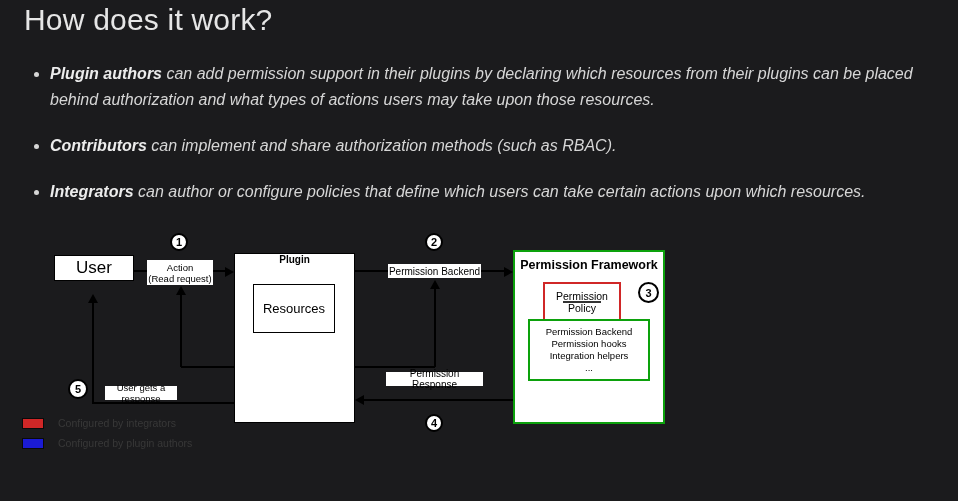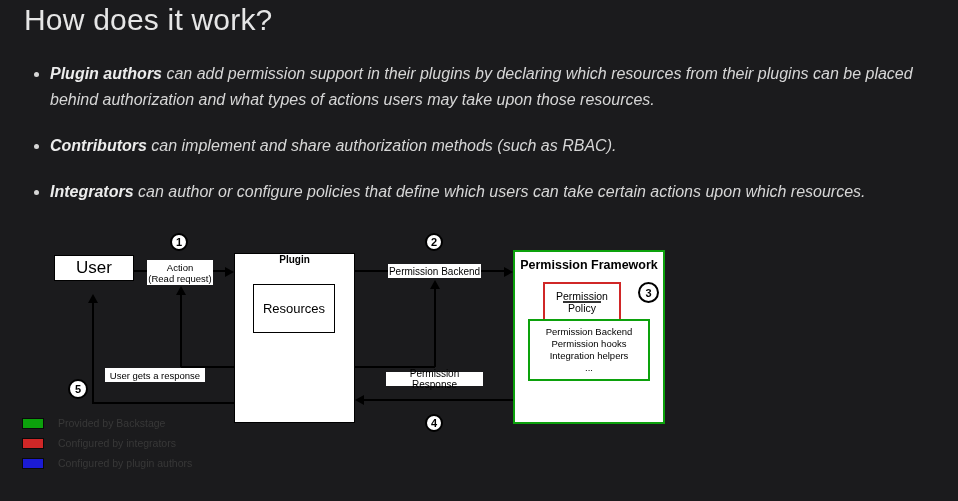--- a/index.html
+++ b/index.html
@@ -57,21 +57,21 @@
   .policy-inner { border:1px solid #333; width:100%; height:100%; display:flex; align-items:center; justify-content:center; font-size:10.5px; }
   .backend-box { left:528px; top:319px; width:122px; height:62px; border:2px solid var(--green); flex-direction:column; font-size:9.5px; line-height:12px; }
   .chip {
     position:absolute; background:#fff; color:#000;
     display:flex; flex-direction:column; justify-content:center;
     text-align:center; font-size:10px; line-height:11px;
   }
   .action-chip { left:147px; top:260px; width:66px; height:25px; font-size:9.5px; }
   .request-chip { left:388px; top:264px; width:93px; height:14px; }
   .response-chip { left:386px; top:372px; width:97px; height:14px; }
-  .user-resp-chip { left:105px; top:368px; width:100px; height:14px; font-size:9.5px; }
+  .user-resp-chip { left:105px; top:386px; width:72px; height:14px; font-size:9.5px; }
   .step {
     position:absolute; background:#fff; color:#000;
     border:2px solid #000; border-radius:50%;
     width:18px; height:18px;
     display:flex; align-items:center; justify-content:center;
     font-size:11px; font-weight:600;
   }
   .step.s1 { left:170px; top:233px; }
   .step.s2 { left:425px; top:233px; }
   .step.s3 { left:638px; top:282px; width:21px; height:21px; border-width:2.5px; }
@@ -151,24 +151,20 @@
     <div class="chip user-resp-chip">User gets a response</div>
 
     <div class="step s1">1</div>
     <div class="step s2">2</div>
     <div class="step s3">3</div>
     <div class="step s4">4</div>
     <div class="step s5">5</div>
 
     <div class="legend">
       <div class="legend-row">
-        <div class="legend-swatch" style="background: rgb(12, 161, 12);"></div>
-        <div class="legend-label">Provided by Backstage</div>
-      </div>
-      <div class="legend-row">
         <div class="legend-swatch" style="background: rgb(208, 39, 39);"></div>
         <div class="legend-label">Configured by integrators</div>
       </div>
       <div class="legend-row">
         <div class="legend-swatch" style="background: rgb(27, 27, 212);"></div>
         <div class="legend-label">Configured by plugin authors</div>
       </div>
     </div>
   </div>
 </main>

